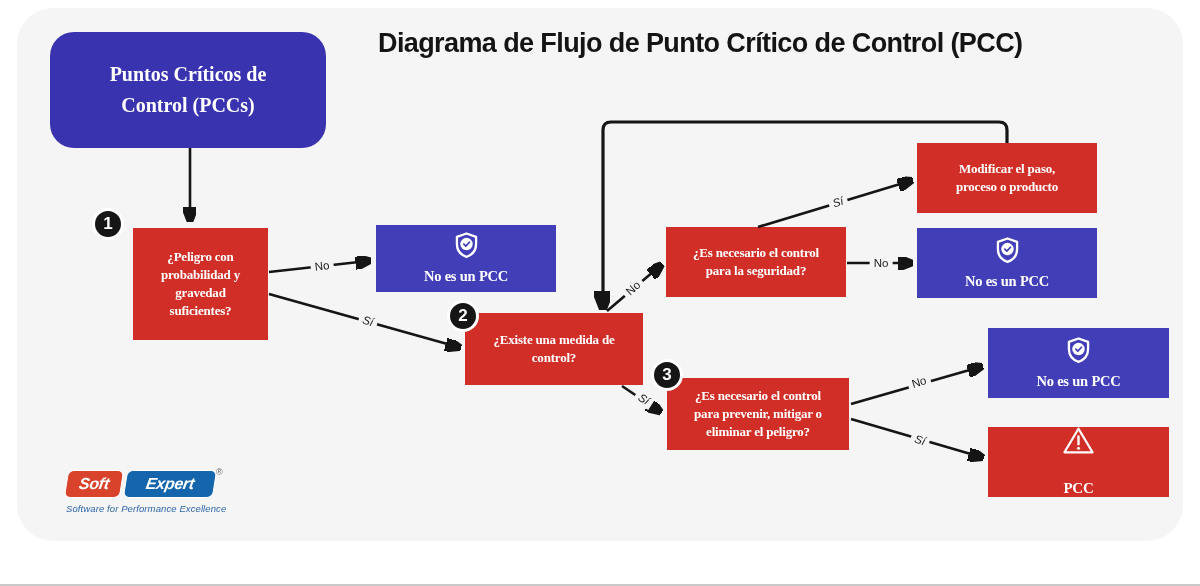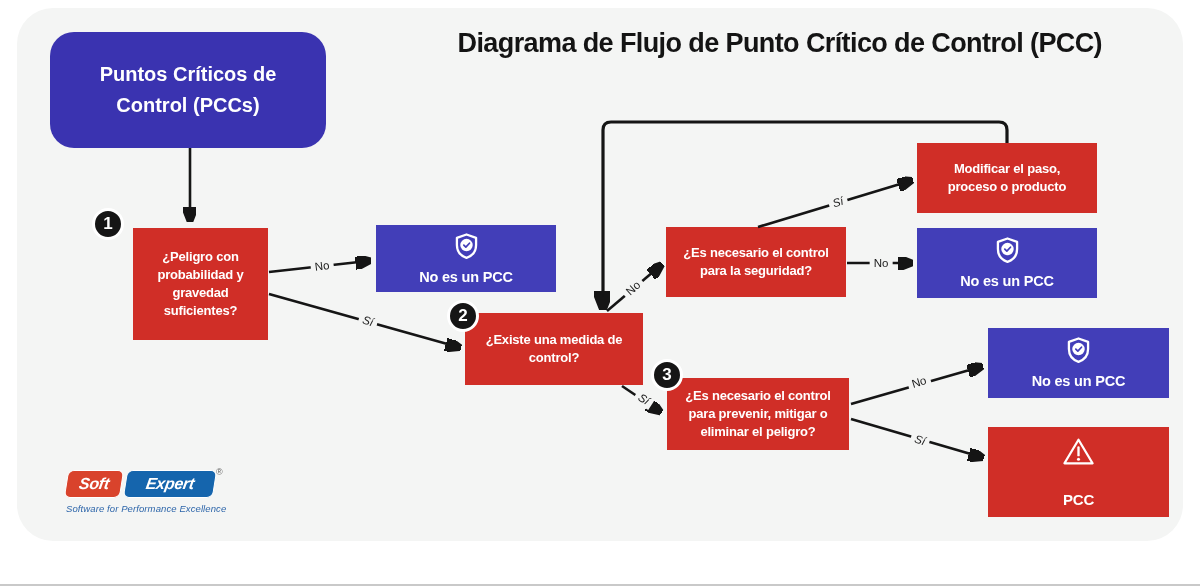--- a/index.html
+++ b/index.html
@@ -12,45 +12,45 @@
   .panel {
     position:absolute; left:17px; top:8px; width:1166px; height:533px;
     background:var(--c-panel,#f4f5f4); border-radius:36px;
   }
   .bottom-rule {
     position:absolute; left:0; bottom:0; width:1200px; height:2px;
     background:#c9c9c9;
   }
   .title {
     position:absolute; left:378px; top:28px; width:724px;
-    text-align:right; font-size:27px; font-weight:bold;
+    text-align:left; font-size:27px; font-weight:bold;
     letter-spacing:-0.6px; color:#141414;
   }
   .node {
     position:absolute; display:flex; align-items:center; justify-content:center;
-    text-align:center; color:#fff; font-weight:bold;
+    text-align:center; color:#fff; font-weight:bold;font-family:Liberation Serif, serif;
   }
   .node .txt { white-space:pre-line; }
   .start {
     left:50px; top:32px; width:276px; height:116px; border-radius:24px;
     background:var(--c-blue-dark,#3a33b0); font-size:20px; line-height:1.55;
   }
   .red  { background:var(--c-red,#d02e27); }
   .blue { background:var(--c-blue,#423eb8); }
   .q { font-size:13px; line-height:1.38; letter-spacing:-0.2px; }
   .q1 { left:133px; top:228px; width:135px; height:112px; }
   .q2 { left:465px; top:313px; width:178px; height:72px; }
   .qsec { left:666px; top:227px; width:180px; height:70px; }
   .modify { left:917px; top:143px; width:180px; height:70px; }
   .q3 { left:667px; top:378px; width:182px; height:72px; }
   .outcome { gap:10px; font-size:14.5px; letter-spacing:-0.2px;flex-direction:column; }
   .npcc1 { left:376px; top:225px; width:180px; height:67px; }
   .npcc2 { left:917px; top:228px; width:180px; height:70px; }
   .npcc3 { left:988px; top:328px; width:181px; height:70px; }
-  .pccbox { left:988px; top:427px; width:181px; height:90px; gap:25px; font-size:15px; }
+  .pccbox { left:988px; top:427px; width:181px; height:70px; gap:25px; font-size:15px;justify-content:flex-end; }
   .numcircle {
     position:absolute; width:32px; height:32px; border-radius:50%;
     background:#161616; border:3px solid #fff;
     display:flex; align-items:center; justify-content:center;
     color:#fff; font-size:17px; font-weight:bold; z-index:5;
   }
   .c1 { left:92px;  top:208px; }
   .c2 { left:447px; top:300px; }
   .c3 { left:651px; top:359px; }
   .edges { position:absolute; left:0; top:0; z-index:2; pointer-events:none; }

